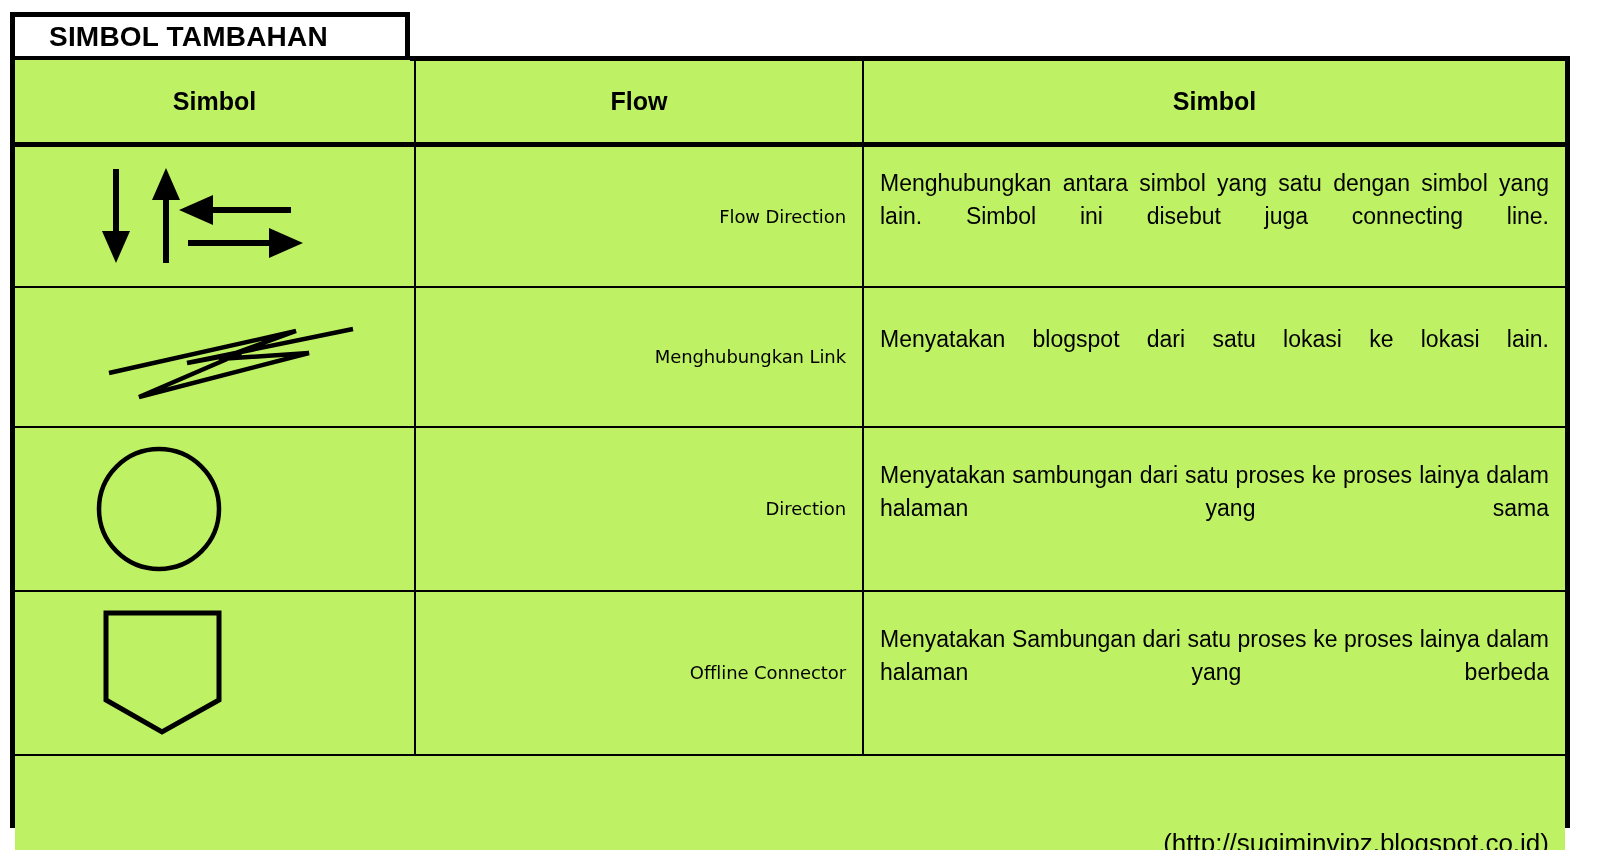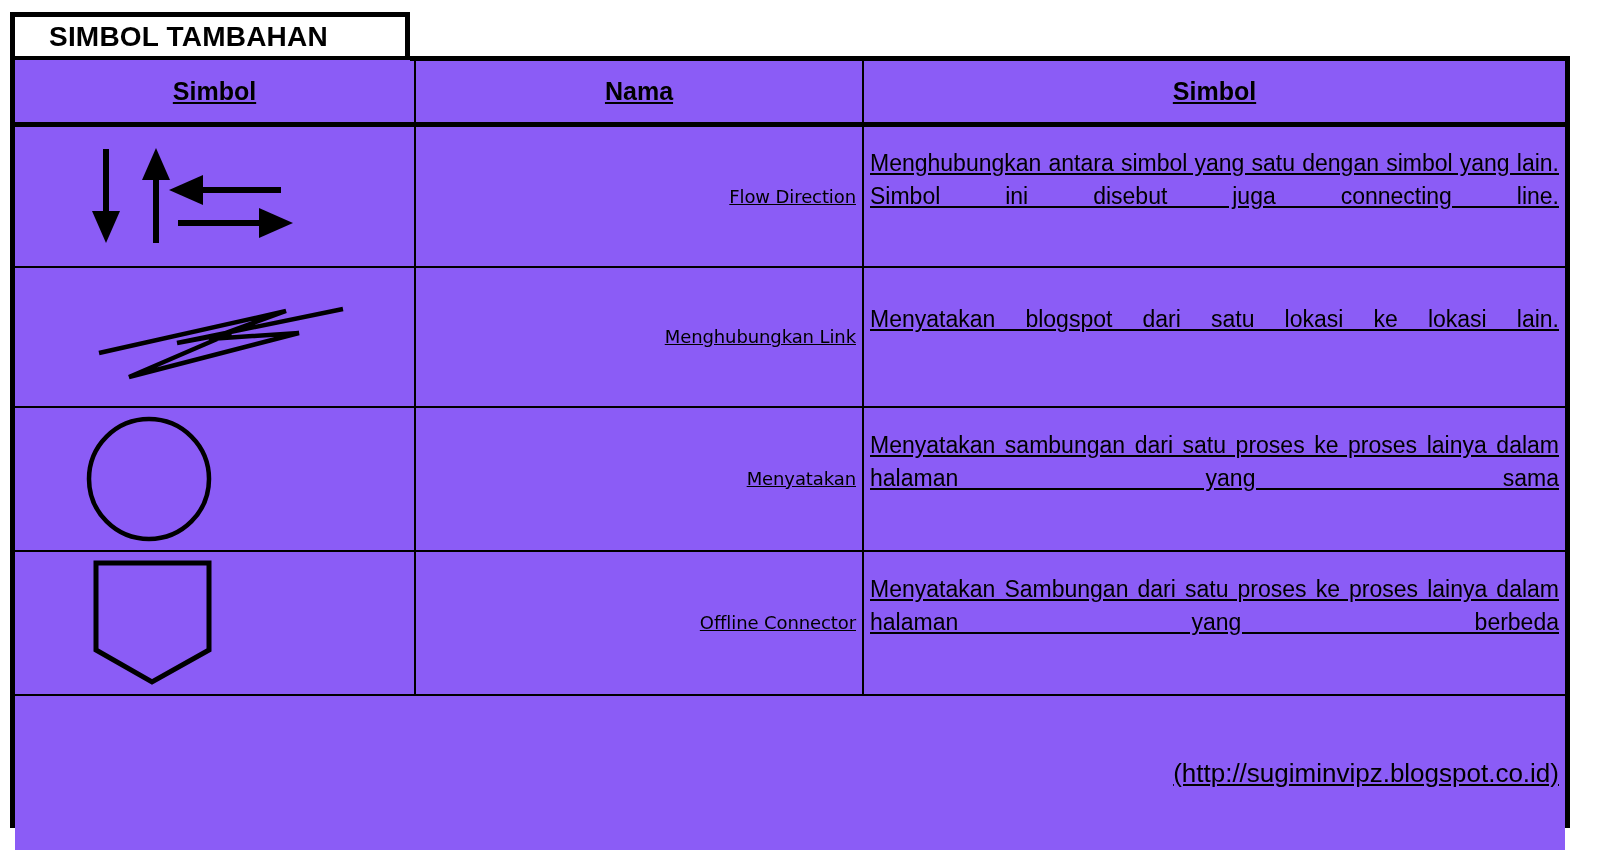--- a/index.html
+++ b/index.html
@@ -71,24 +71,23 @@
   }
 
   table.symbols {
     border-collapse: collapse;
     table-layout: fixed;
     width: 1550px;
     height: 758px;
   }
   table.symbols td, table.symbols th {
     border: 2px solid #000000;
-    padding: 6px;
+    padding: 16px;
     vertical-align: middle;
-    background: #8b5cf6;
-    text-decoration: underline;
+    background: #bef264;
   }
   
   table.symbols tr > *:first-child { border-left: none; }
   table.symbols tr > *:last-child  { border-right: none; }
   table.symbols tr:first-child > * { border-top: none; }
   table.symbols tr:last-child  > * { border-bottom: none; }
 
   
   col.c-symbol { width: 400px; }
   col.c-nama   { width: 448px; }
@@ -173,21 +172,21 @@
     <table class="symbols">
       <colgroup>
         <col class="c-symbol">
         <col class="c-nama">
         <col class="c-fungsi">
       </colgroup>
 
       <thead>
         <tr>
           <th>Simbol</th>
-          <th>Nama</th>
+          <th>Flow</th>
           <th>Simbol</th>
         </tr>
       </thead>
 
       <tbody>
 
         <tr class="r-flow">
           <td class="cell-symbol">
             <div class="symbol-wrap">
               <svg width="270" height="106" viewBox="0 0 270 106" aria-hidden="true">
@@ -227,21 +226,21 @@
         </tr>
 
         <tr class="r-conn">
           <td class="cell-symbol">
             <div class="symbol-wrap">
               <svg width="140" height="130" viewBox="0 0 140 130" aria-hidden="true">
                 <circle cx="68" cy="65" r="60" fill="none" stroke="#000" stroke-width="4.5"></circle>
               </svg>
             </div>
           </td>
-          <td class="cell-nama">Menyatakan</td>
+          <td class="cell-nama">Direction</td>
           <td class="cell-fungsi">
             <p>Menyatakan sambungan dari satu proses ke proses lainya dalam halaman yang sama</p>
           </td>
         </tr>
 
         <tr class="r-offl">
           <td class="cell-symbol">
             <div class="symbol-wrap">
               <svg width="140" height="130" viewBox="0 0 140 130" aria-hidden="true">
                 <polygon points="15,5 128,5 128,92 71,124 15,92" fill="none" stroke="#000" stroke-width="5" stroke-linejoin="miter"></polygon>

